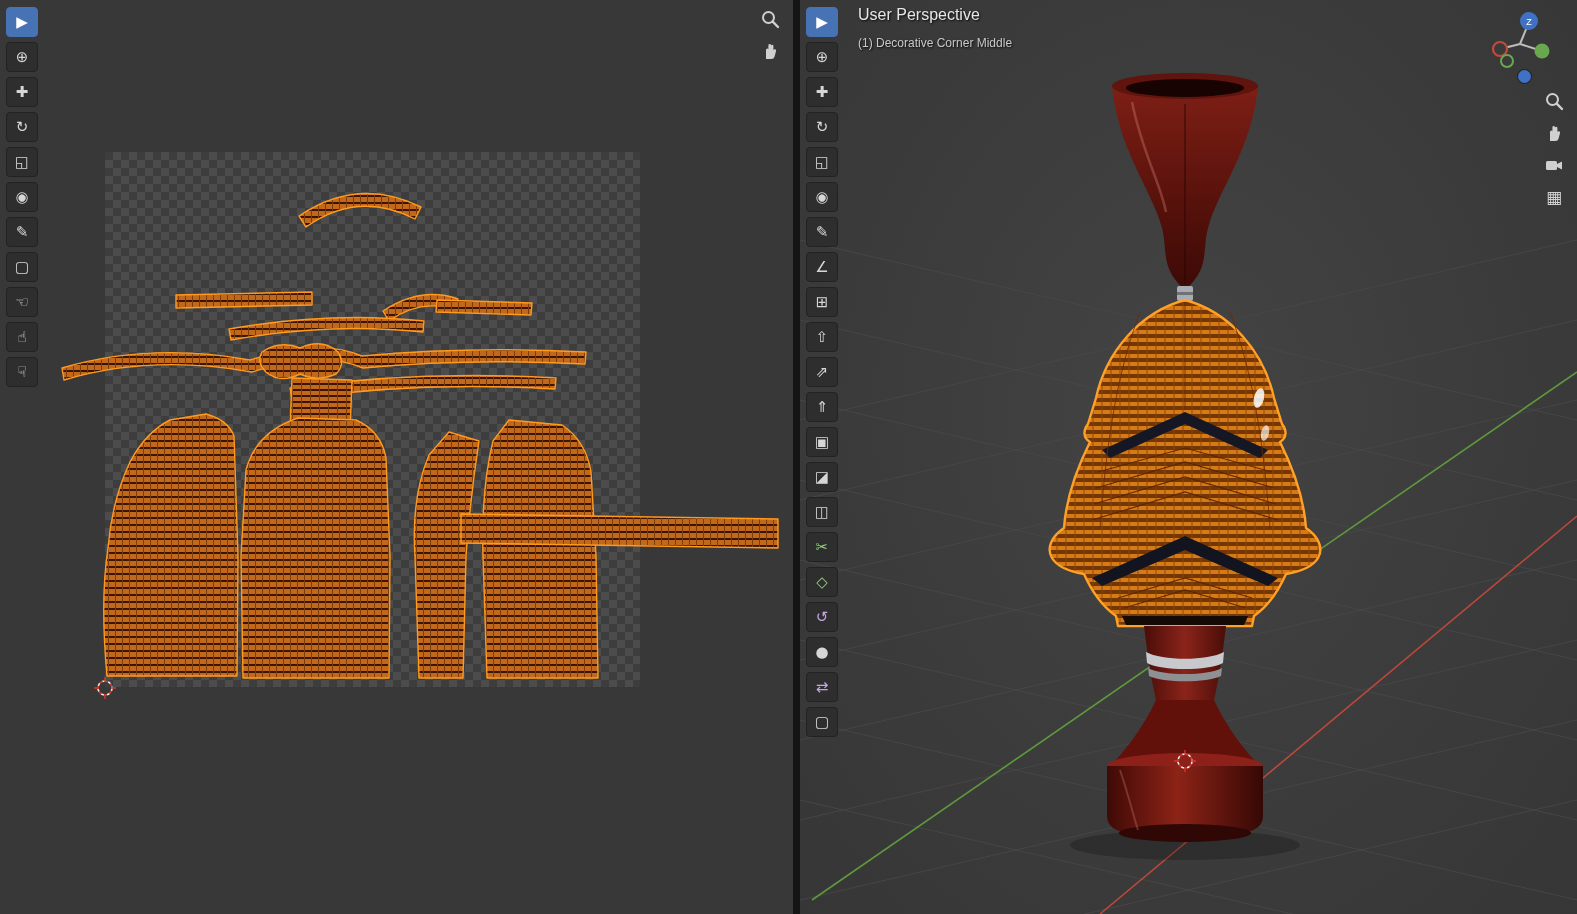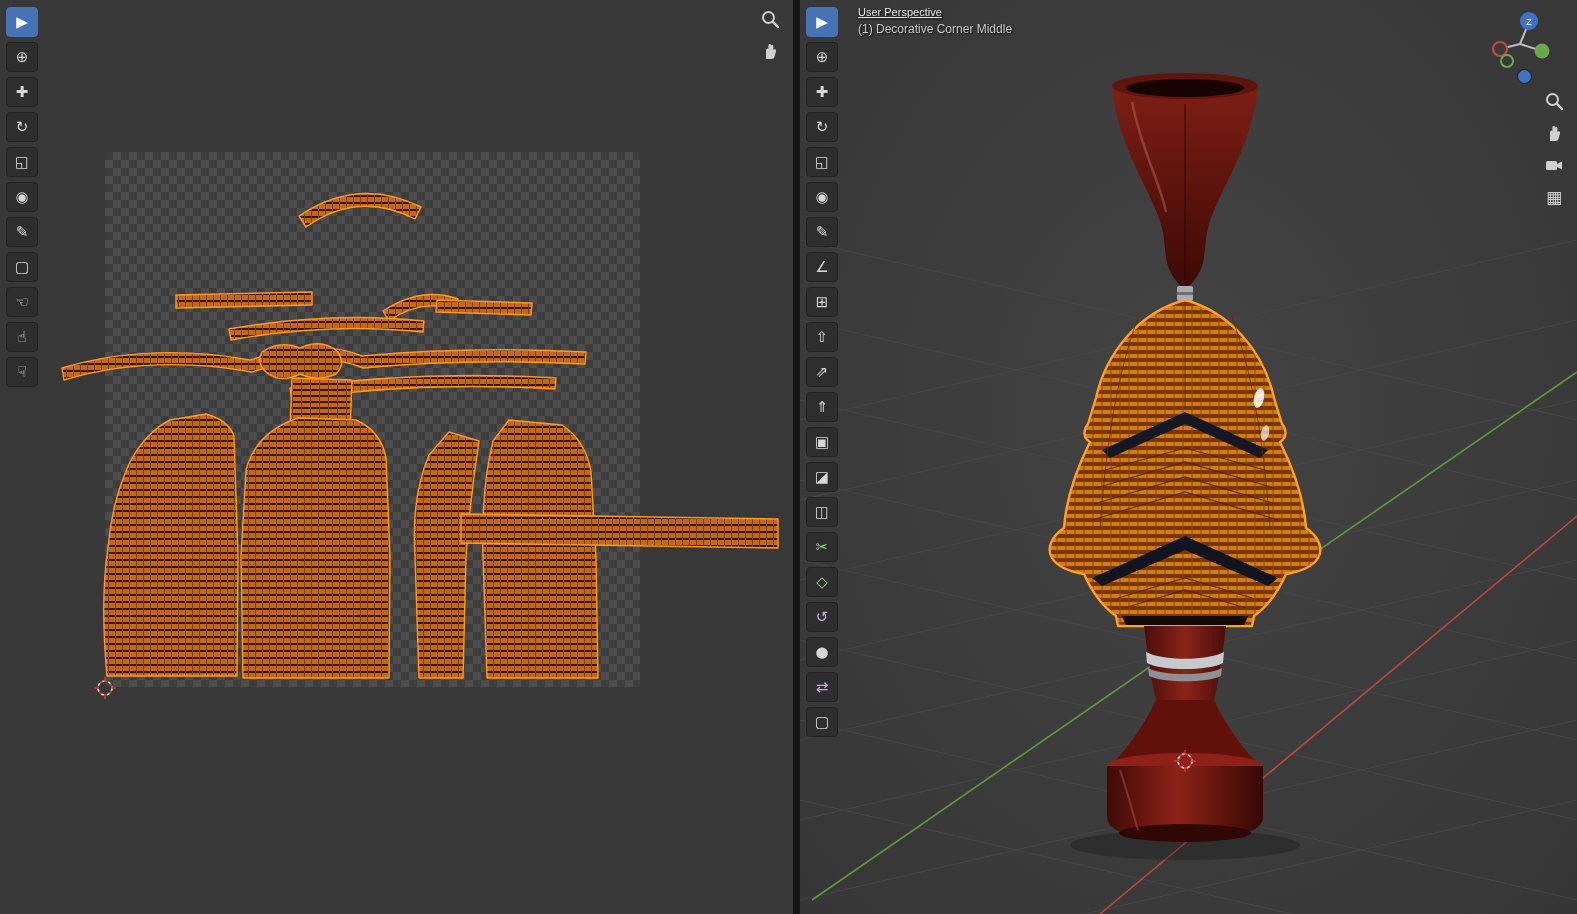--- a/index.html
+++ b/index.html
@@ -43,22 +43,22 @@
   .corner-icons{position:absolute;display:flex;flex-direction:column;gap:10px;z-index:25;}
   #uv-corner{right:12px;top:8px;}
   #v3d-side{right:12px;top:90px;}
   .ov-icon{width:22px;height:22px;display:flex;align-items:center;justify-content:center;color:#d0d0d0;}
   .ov-icon svg{display:block;}
   .ov-icon .glyph{font-size:17px;color:#d0d0d0;font-family:"DejaVu Sans",sans-serif;}
 
   
   #v3d-header{position:absolute;left:58px;top:6px;z-index:15;
     text-shadow:1px 1px 2px rgba(0,0,0,.85);}
-  #v3d-header .line1{font-size:11px;color:#e6e6e6;text-decoration:underline;}
-  #v3d-header .line2{font-size:12px;color:#c9c9c9;margin-top:4px;}
+  #v3d-header .line1{font-size:16px;color:#e6e6e6;}
+  #v3d-header .line2{font-size:12px;color:#c9c9c9;margin-top:12px;}
 
   
   #gizmo{position:absolute;right:24px;top:8px;width:66px;height:66px;z-index:25;}
   #gizmo-dot{position:absolute;right:46px;top:70px;width:13px;height:13px;border-radius:50%;
     background:#3f72c4;box-shadow:0 0 0 1px rgba(0,0,0,.4);z-index:25;}
 </style>
 </head>
 <body>
 
 <div class="pane" id="uv-pane">

